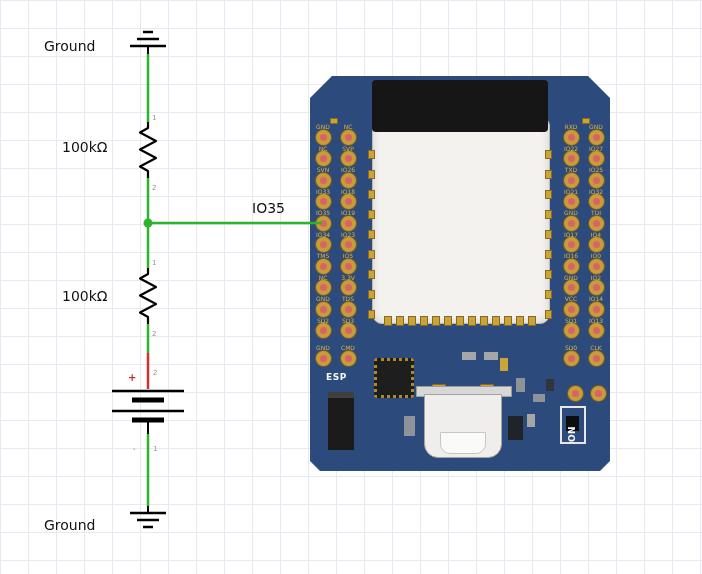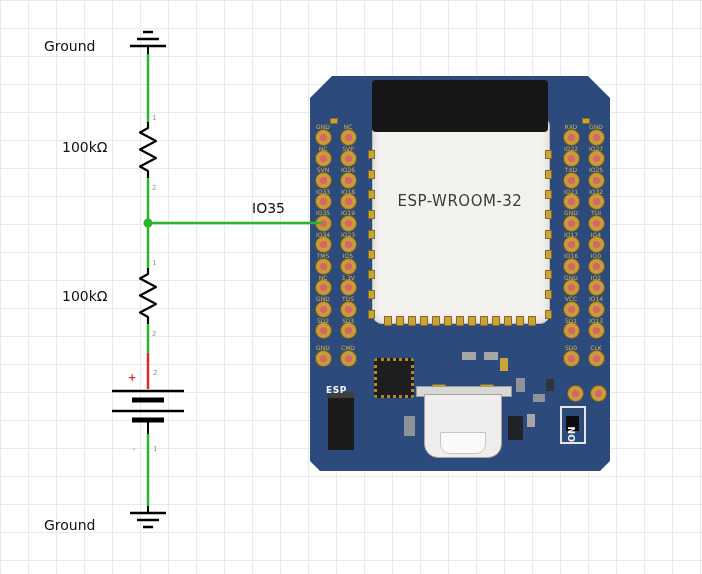--- a/index.html
+++ b/index.html
@@ -42,21 +42,20 @@
   .switch-chip{position:absolute;left:256px;top:340px;width:13px;height:15px;background:#0d0d0d;}
 </style>
 </head>
 <body>
 
 <div id="canvas">
 
   <div id="esp-board">
     <div class="module"></div>
     <div class="antenna"></div>
-    <div class="module-label">ESP-WROOM-32</div>
 
     <div class="castellation" style="left:20px;top:42px;height:6px;"></div>
     <div class="castellation" style="left:272px;top:42px;height:6px;"></div>
 
     <div class="usb-tab" style="left:122px;top:308px;"></div>
     <div class="usb-tab" style="left:170px;top:308px;"></div>
     <div class="usb-flange"></div>
     <div class="usb-body"></div>
     <div class="usb-opening"></div>
 
@@ -70,21 +69,21 @@
     <div class="smd" style="left:236px;top:303px;width:8px;height:12px;background:#30353b"></div>
     <div class="smd" style="left:94px;top:340px;width:11px;height:20px;background:#8d9399"></div>
     <div class="smd" style="left:198px;top:340px;width:15px;height:24px;background:#202428"></div>
     <div class="smd" style="left:217px;top:338px;width:8px;height:13px;background:#a6a6a6"></div>
 
     <div class="pad" style="left:257.5px;top:309.5px;"></div>
     <div class="pad" style="left:280.5px;top:309.5px;"></div>
     <div class="switch-outline"></div>
     <div class="switch-chip"></div>
     <div class="silk on-label">ON</div>
-    <div class="silk" style="left:16px;top:296px;font-size:9px;margin-top:13px;">ESP</div>
+    <div class="silk" style="left:16px;top:296px;font-size:9px;">ESP</div>
   <div class="pad" style="left: 5.5px; top: 53.5px;"></div>
       <span class="pin-label" style="left: 1px; top: 47px;">GND</span>
       <div class="pad" style="left: 5.5px; top: 75px;"></div>
       <span class="pin-label" style="left: 1px; top: 68.5px;">NC</span>
       <div class="pad" style="left: 5.5px; top: 96.5px;"></div>
       <span class="pin-label" style="left: 1px; top: 90px;">SVN</span>
       <div class="pad" style="left: 5.5px; top: 118px;"></div>
       <span class="pin-label" style="left: 1px; top: 111.5px;">IO33</span>
       <div class="pad" style="left: 5.5px; top: 139.5px;"></div>
       <span class="pin-label" style="left: 1px; top: 133px;">IO35</span>

